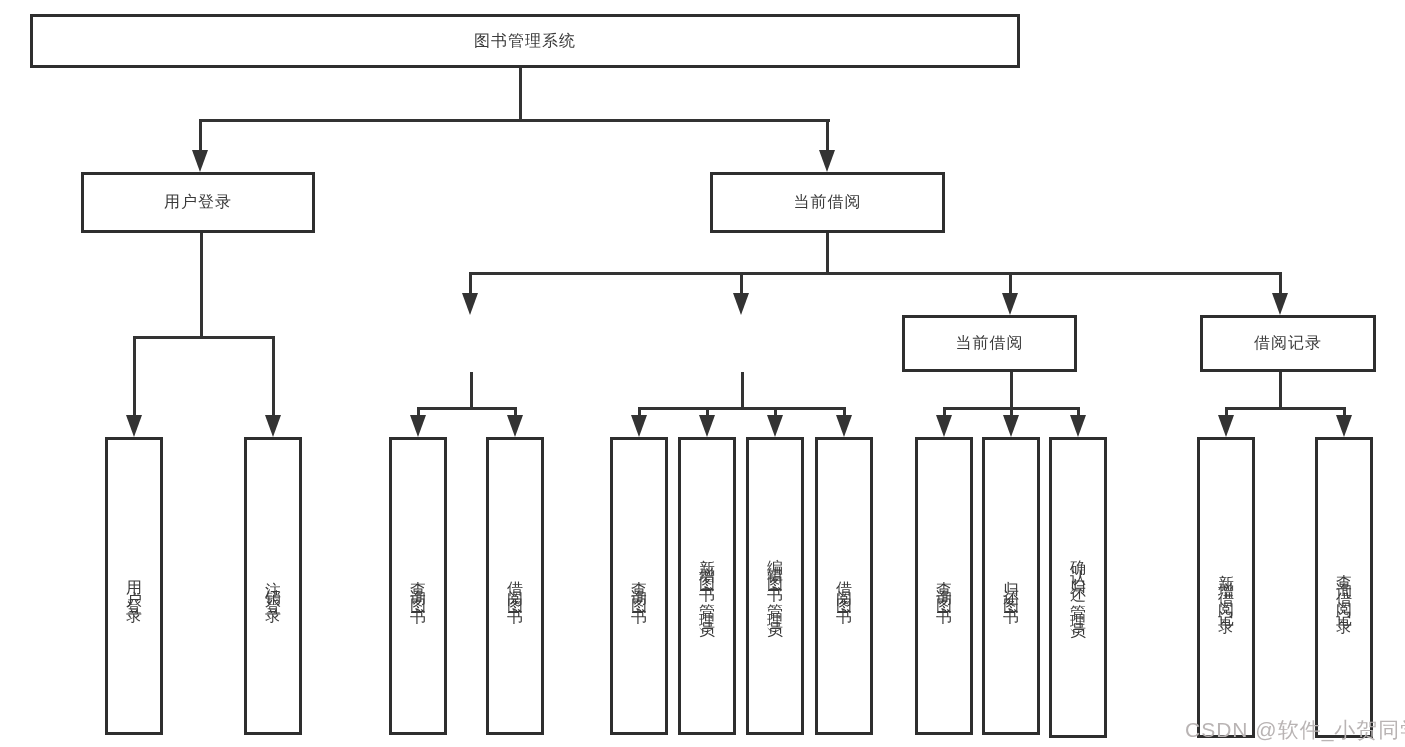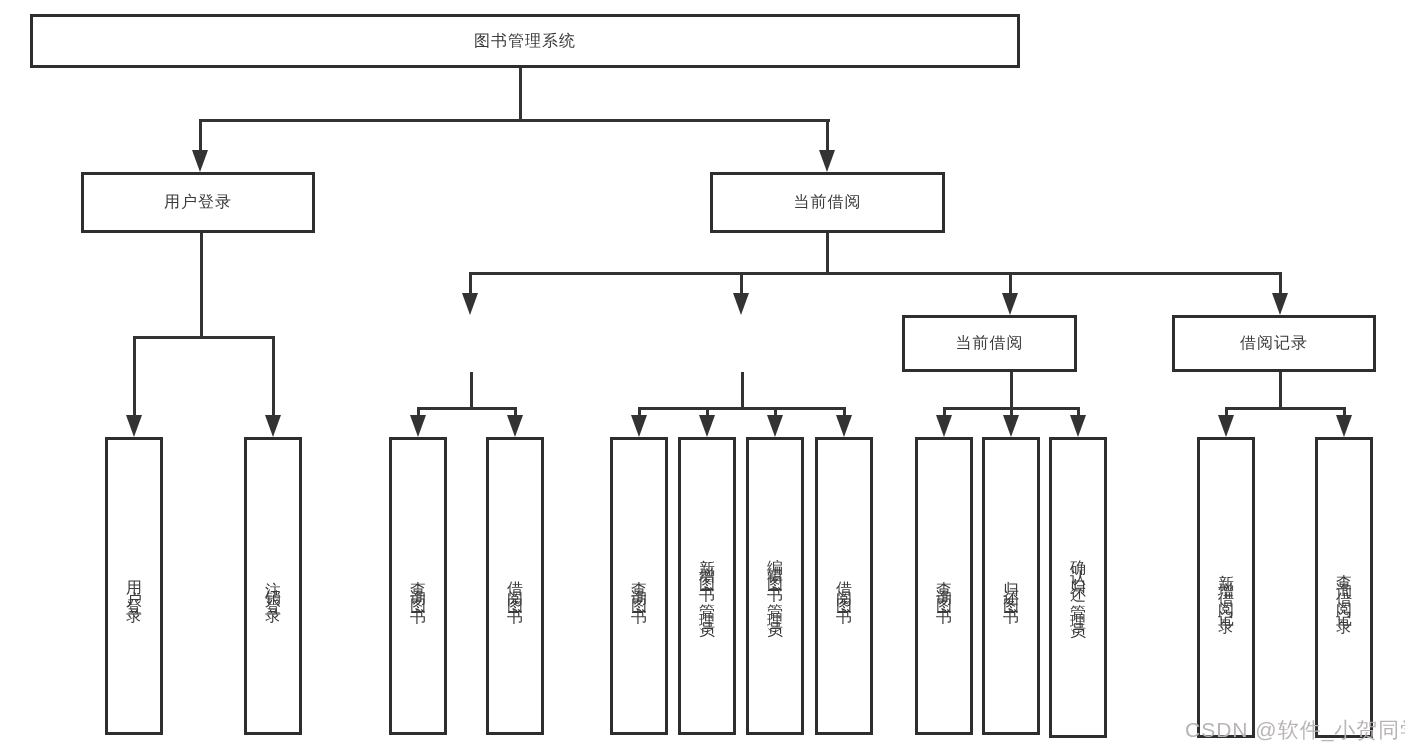--- a/index.html
+++ b/index.html
@@ -81,21 +81,21 @@
   <div class="vline" style="left:740px;top:272px;height:23px"></div>
   <div class="arrow" style="left:733px;top:293px"></div>
   <div class="vline" style="left:1009px;top:272px;height:23px"></div>
   <div class="arrow" style="left:1002px;top:293px"></div>
   <div class="vline" style="left:1279px;top:272px;height:23px"></div>
   <div class="arrow" style="left:1272px;top:293px"></div>
 
   <div class="box" style="left:902px;top:315px;width:175px;height:57px">
     <span>当前借阅</span>
   </div>
-  <div class="box" style="left:1172px;top:315px;width:204px;height:57px">
+  <div class="box" style="left:1200px;top:315px;width:176px;height:57px">
     <span>借阅记录</span>
   </div>
 
   <div class="vline" style="left:470px;top:372px;height:36px"></div>
   <div class="hline" style="left:417px;top:407px;width:100px"></div>
   <div class="vline" style="left:417px;top:407px;height:10px"></div>
   <div class="arrow" style="left:410px;top:415px"></div>
   <div class="vline" style="left:514px;top:407px;height:10px"></div>
   <div class="arrow" style="left:507px;top:415px"></div>
 

